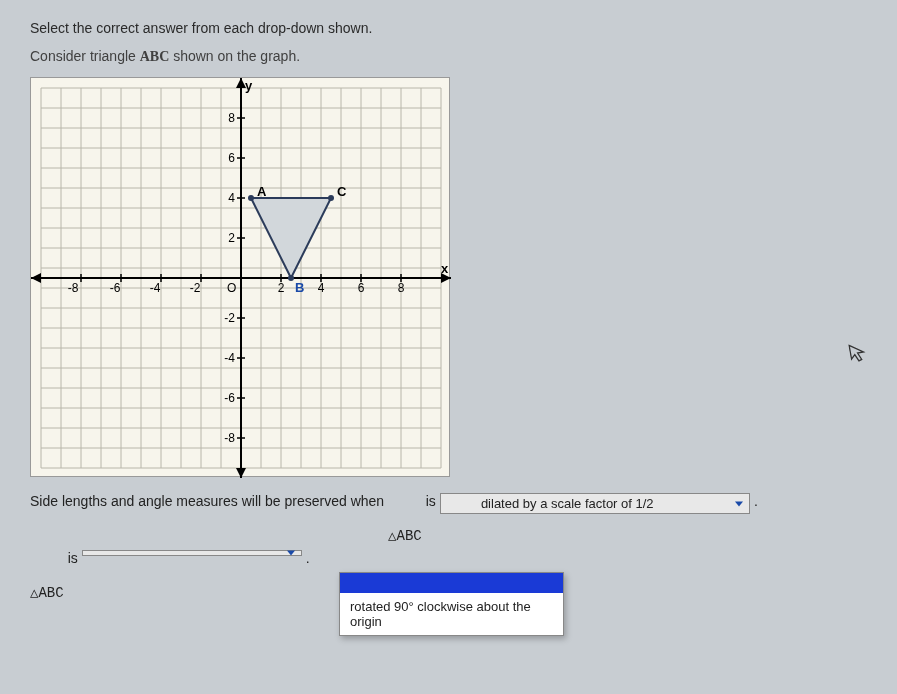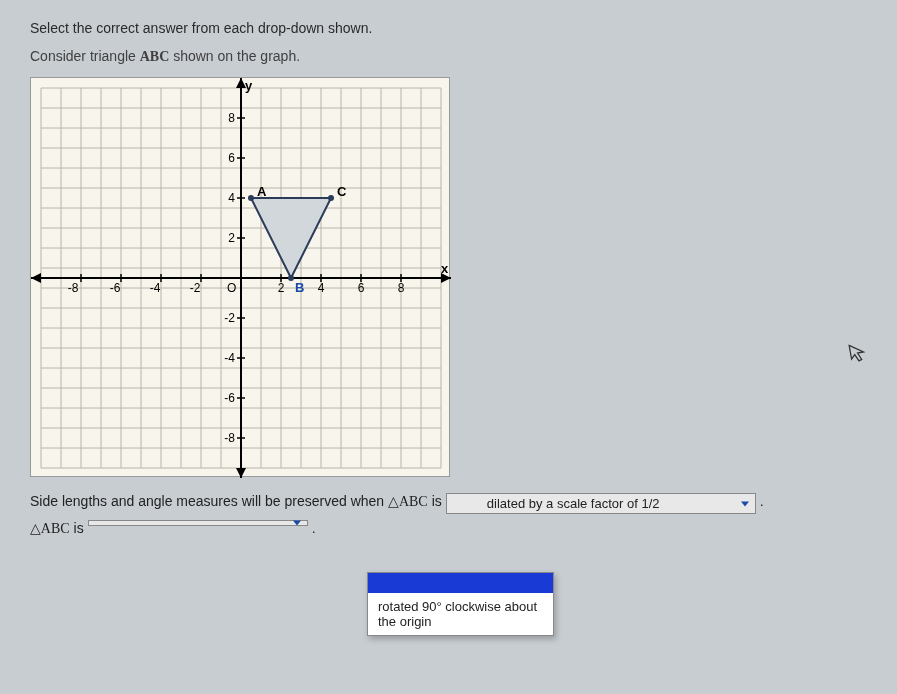--- a/index.html
+++ b/index.html
@@ -25,21 +25,21 @@
     .graph-container svg { display: block; }
     .answer-line {
       font-size: 14px;
       margin-top: 16px;
       color: #222;
       display: flex;
       align-items: flex-start;
       flex-wrap: wrap;
       gap: 4px;
     }
-    .answer-line .tri { font-family: Liberation Serif, serif; }
+    .answer-line .tri { font-family: Liberation Mono, monospace; margin-top: 34px; }
     .fake-select {
       background: #e8e8e8;
       border: 1px solid #888;
       padding: 2px 22px 2px 6px;
       font-size: 13px;
       position: relative;
       min-width: 200px;
       display: inline-block;
     }
     .fake-select.wide { min-width: 310px; padding-left: 40px; }
@@ -48,23 +48,23 @@
       position: absolute;
       right: 6px;
       top: 50%;
       transform: translateY(-50%);
       border-left: 4px solid transparent;
       border-right: 4px solid transparent;
       border-top: 5px solid #1a4aa8;
     }
     .dropdown-open {
       position: absolute;
-      left: 367px;
+      left: 339px;
       top: 572px;
-      width: 187px;
+      width: 225px;
       background: #fff;
       border: 1px solid #888;
       box-shadow: 2px 3px 6px rgba(0,0,0,0.25);
       z-index: 10;
       font-size: 13px;
     }
     .dropdown-open .blank-row {
       background: #1a3ad6;
       height: 20px;
     }

